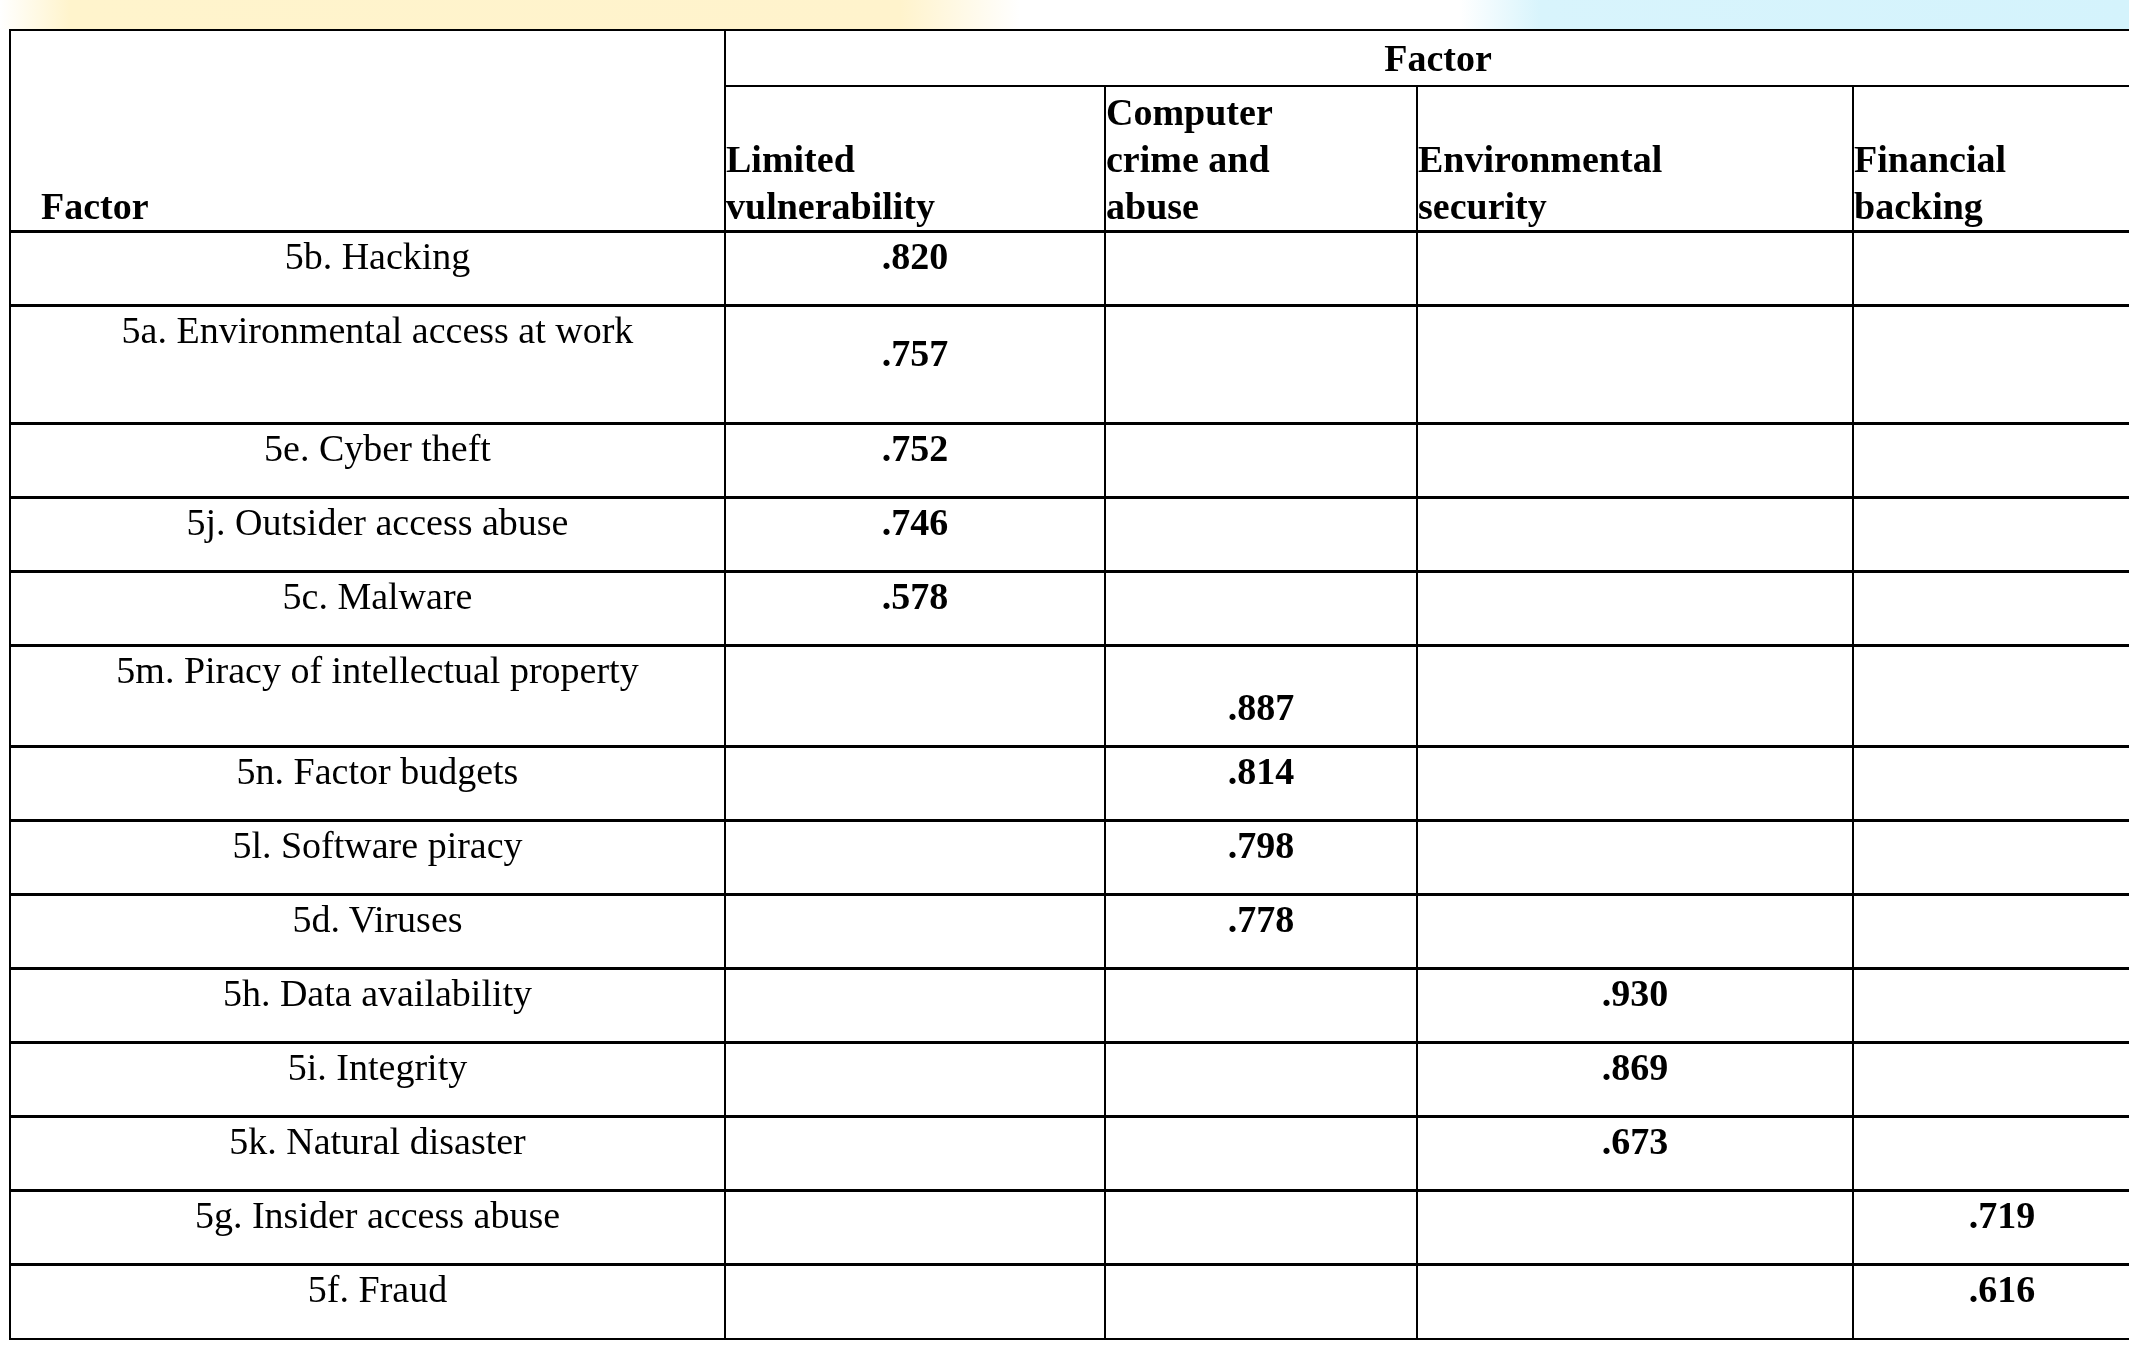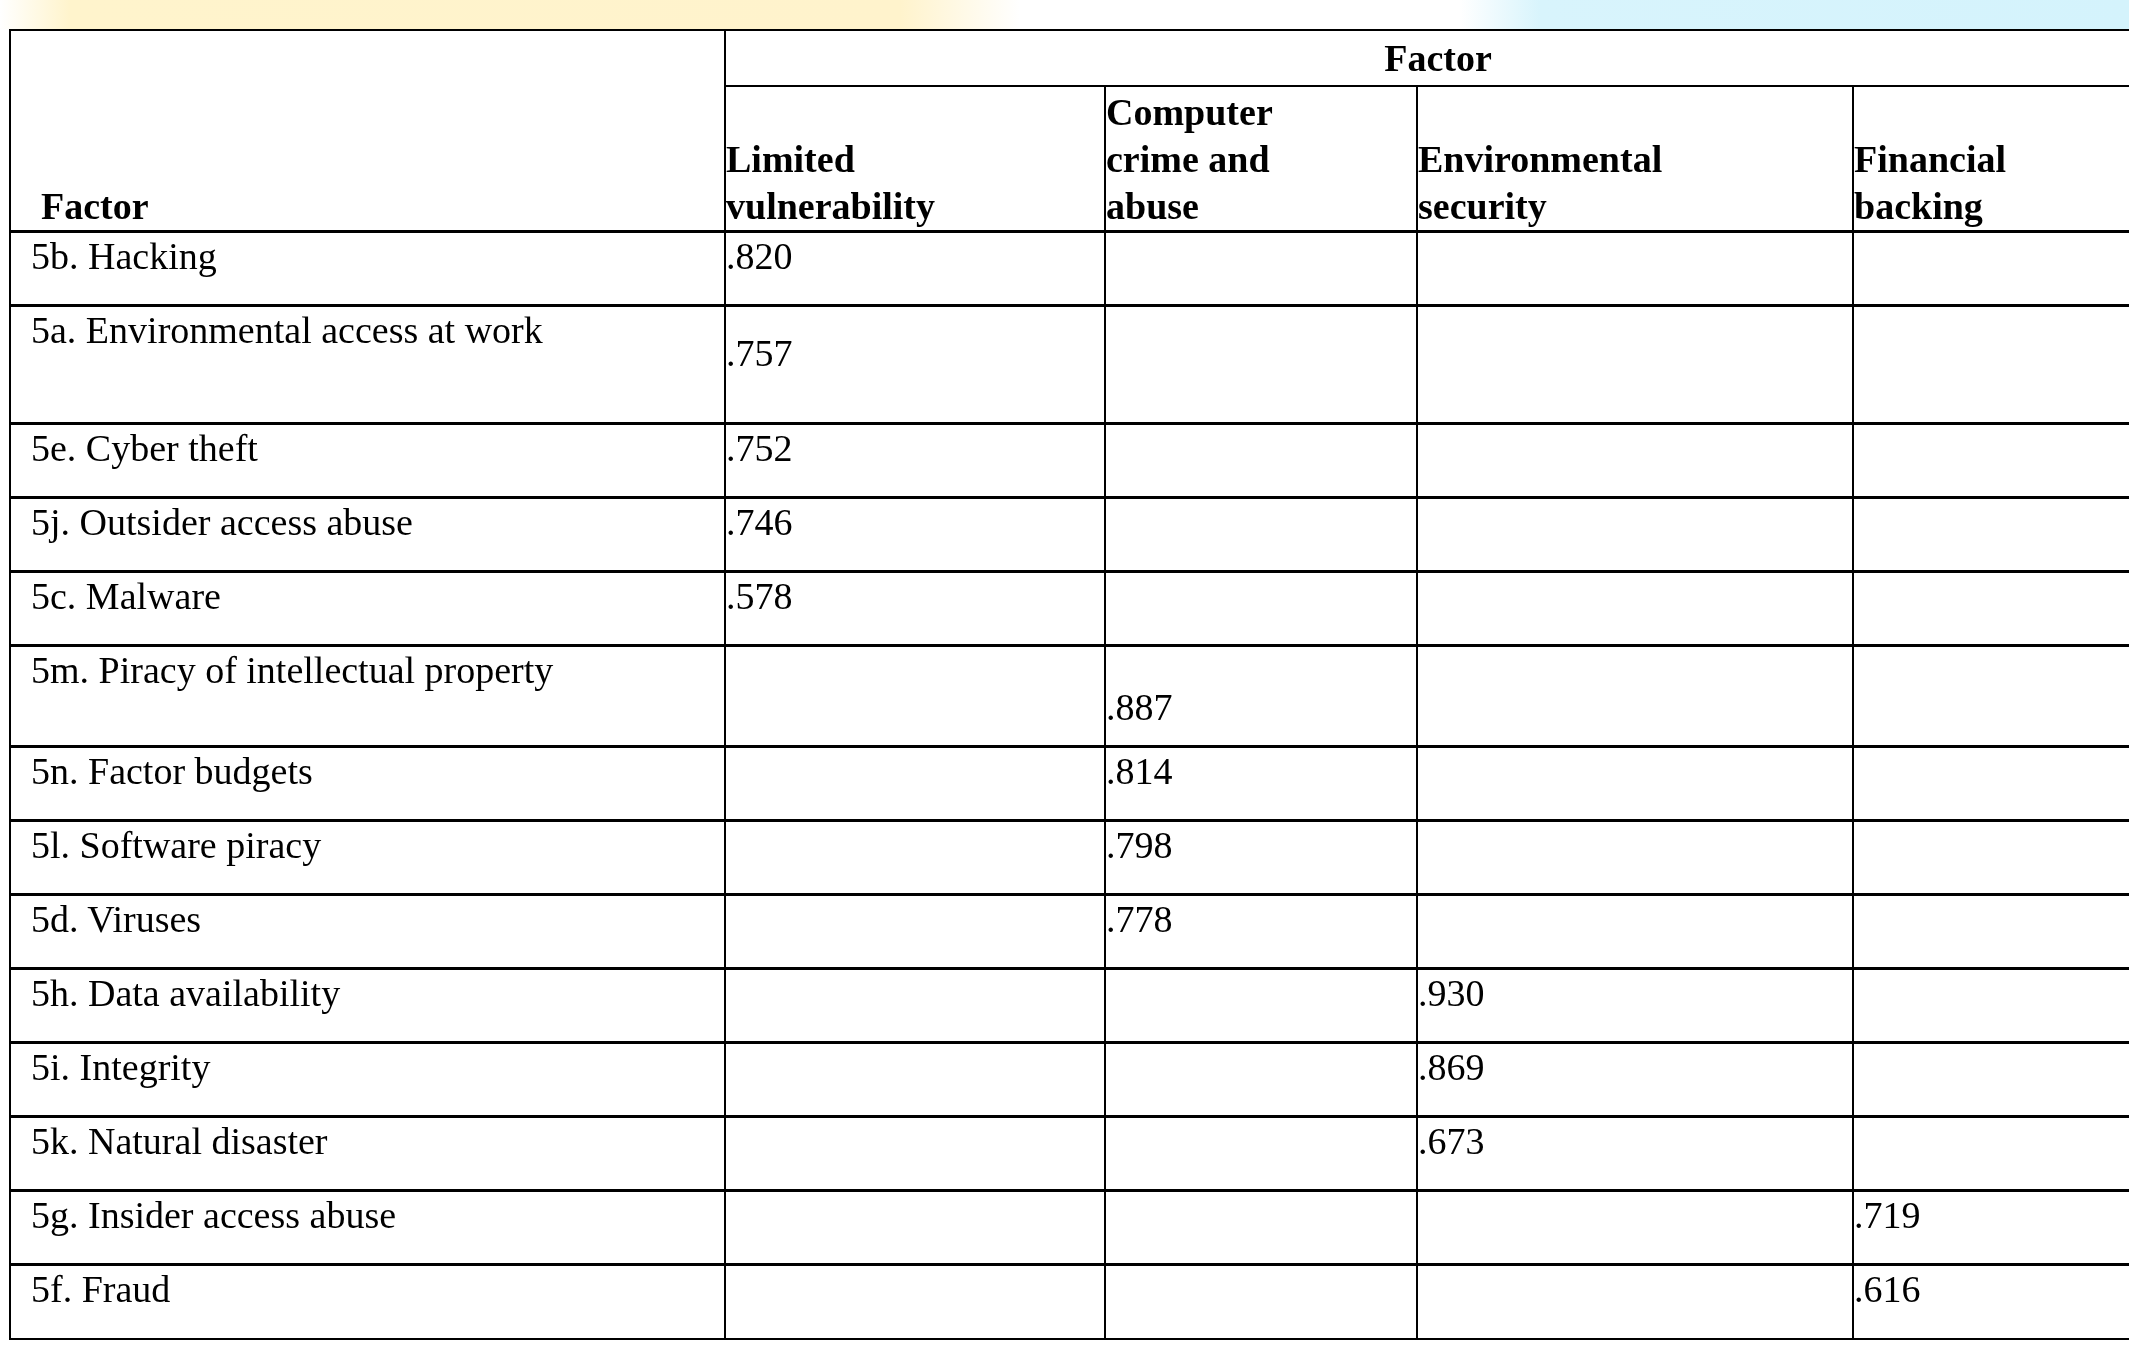--- a/index.html
+++ b/index.html
@@ -20,22 +20,22 @@
     width:2140px;
   }
   table.loadings td, table.loadings th {
     border:2px solid #000; padding:0; font-size:38px; line-height:47px;
   }
   table.loadings tr > *:last-child { border-right:none; }
   th { font-weight:bold; }
   .h-factor-top { height:54px; text-align:center; vertical-align:middle; border-bottom:3px solid #000; }
   .h-col { height:143px; text-align:left; vertical-align:bottom; padding-bottom:0; border-bottom:3px solid #000 !important; }
   .h-rowlabel { text-align:left; vertical-align:bottom; padding-left:30px !important; border-bottom:3px solid #000 !important; }
-  td.label { text-align:left; vertical-align:top; padding-left:20px !important;margin-top:28px; }
-  td.val { text-align:left; vertical-align:top; }
+  td.label { text-align:center; vertical-align:top; padding-left:20px !important;margin-top:28px; }
+  td.val { text-align:center; vertical-align:top;font-weight:bold; }
   td.val.mid { vertical-align:middle; }
   tr.r { height:74px; }
   tr.r.tall { height:118px; }
   tr.r.tall2 { height:101px; }
   tr.r td { border-top:3px solid #000; }
 </style>
 </head>
 <body>
 
 <div class="top-band"></div>

